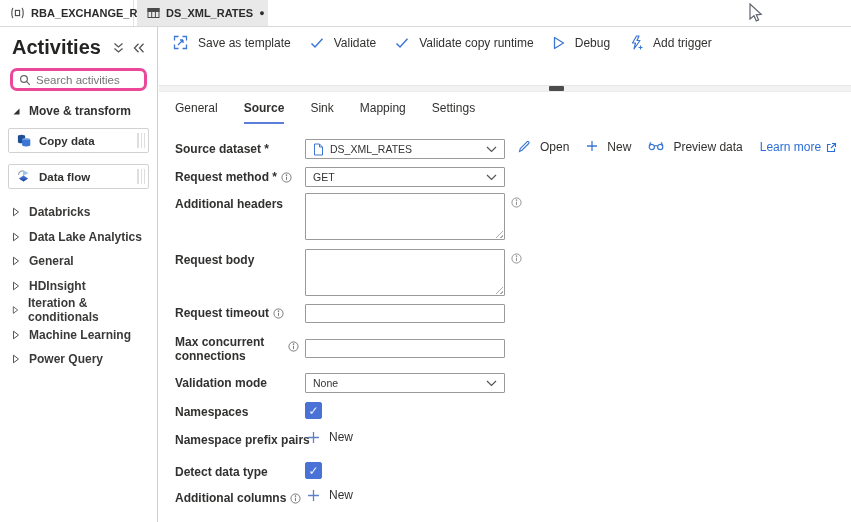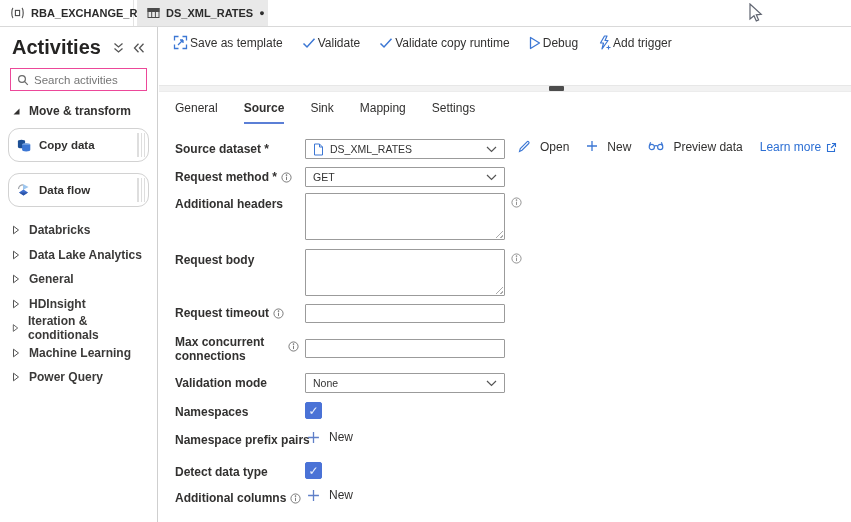--- a/index.html
+++ b/index.html
@@ -15,31 +15,31 @@
   .doc-tab.inactive { left:137px; width:131px; background:#e9e9e9; }
   .dirty-dot { margin-left:auto; font-size:9px; color:#2f2f2f; line-height:1; }
   
   .cursor { position:absolute; left:748px; top:3px; z-index:50; }
   
   .sidebar { position:absolute; top:27px; left:0; width:158px; height:495px; background:#fff; border-right:1px solid #cfcfcf; }
   .sidebar-header { display:flex; align-items:center; padding:9px 12px 7px 12px; }
   .sidebar-title { flex:1; font-size:20px; font-weight:700; color:#252423; }
   .hdr-icons { display:flex; gap:9px; align-items:center; }
   .hdr-icons svg { display:block; cursor:pointer; }
-  .search-box { margin:2px 10px 0 10px; height:23px; border:1px solid #ec4899; border-radius:0; display:flex; align-items:center; gap:5px; padding:0 6px; background:#fff; }
+  .search-box { margin:2px 10px 0 10px; height:23px; border:3px solid #ec4899; border-radius:7px; display:flex; align-items:center; gap:5px; padding:0 6px; background:#fff; }
   .search-box input { border:0; outline:0; width:100%; font-family:"Liberation Sans",sans-serif; font-size:11.5px; color:#333; background:transparent; }
   .search-box input::placeholder { color:#757575; }
   .group-header { display:flex; align-items:center; gap:8px; padding:13px 12px 6px 12px; font-size:12px; font-weight:700; color:#323130; cursor:pointer; }
-  .activity-card { position:relative; margin:4px 8px 11px 8px; height:34px; border:1px solid #d2d2d2; border-radius:11px; display:flex; align-items:center; gap:7px; padding:0 7px; font-size:11.5px; font-weight:600; color:#323130; background:#fff; cursor:grab; }
+  .activity-card { position:relative; margin:4px 8px 11px 8px; height:25px; border:1px solid #d2d2d2; border-radius:2px; display:flex; align-items:center; gap:7px; padding:0 7px; font-size:11.5px; font-weight:600; color:#323130; background:#fff; cursor:grab; }
   .grip { position:absolute; right:3px; top:4px; bottom:4px; width:8px; background:repeating-linear-gradient(to right,#dedede 0 1.5px,transparent 1.5px 3.5px); }
   .cat-list { margin-top:6px; }
   .category { display:flex; align-items:center; gap:9px; height:24.5px; padding:0 12px; font-size:12px; font-weight:600; color:#3b3a39; cursor:pointer; }
   
   .toolbar { position:absolute; left:158px; top:27px; width:693px; height:31px; display:flex; align-items:center; gap:19px; padding-left:15px; background:#fff; font-size:12px; color:#323130; }
-  .tb-item { display:flex; align-items:center; gap:2px; cursor:pointer; white-space:nowrap; }
+  .tb-item { display:flex; align-items:center; gap:10px; cursor:pointer; white-space:nowrap; }
   
   .canvas { position:absolute; left:158px; top:58px; width:693px; height:27px; background:#fff; }
   .splitter { position:absolute; left:159px; top:85px; width:692px; height:7px; background:#f2f2f2; border-top:1px solid #e7e7e7; border-bottom:1px solid #ececec; }
   .splitter-handle { position:absolute; left:549px; top:86px; width:15px; height:5px; background:#4c4c4c; border-radius:1px; cursor:row-resize; }
   
   .panel-tabs { position:absolute; left:175px; top:101px; display:flex; gap:26px; font-size:12px; color:#323130; }
   .panel-tab { padding-bottom:7px; cursor:pointer; }
   .panel-tab.active { font-weight:700; border-bottom:2px solid #5b7fd6; }
   
   .row { position:absolute; left:175px; width:660px; }

